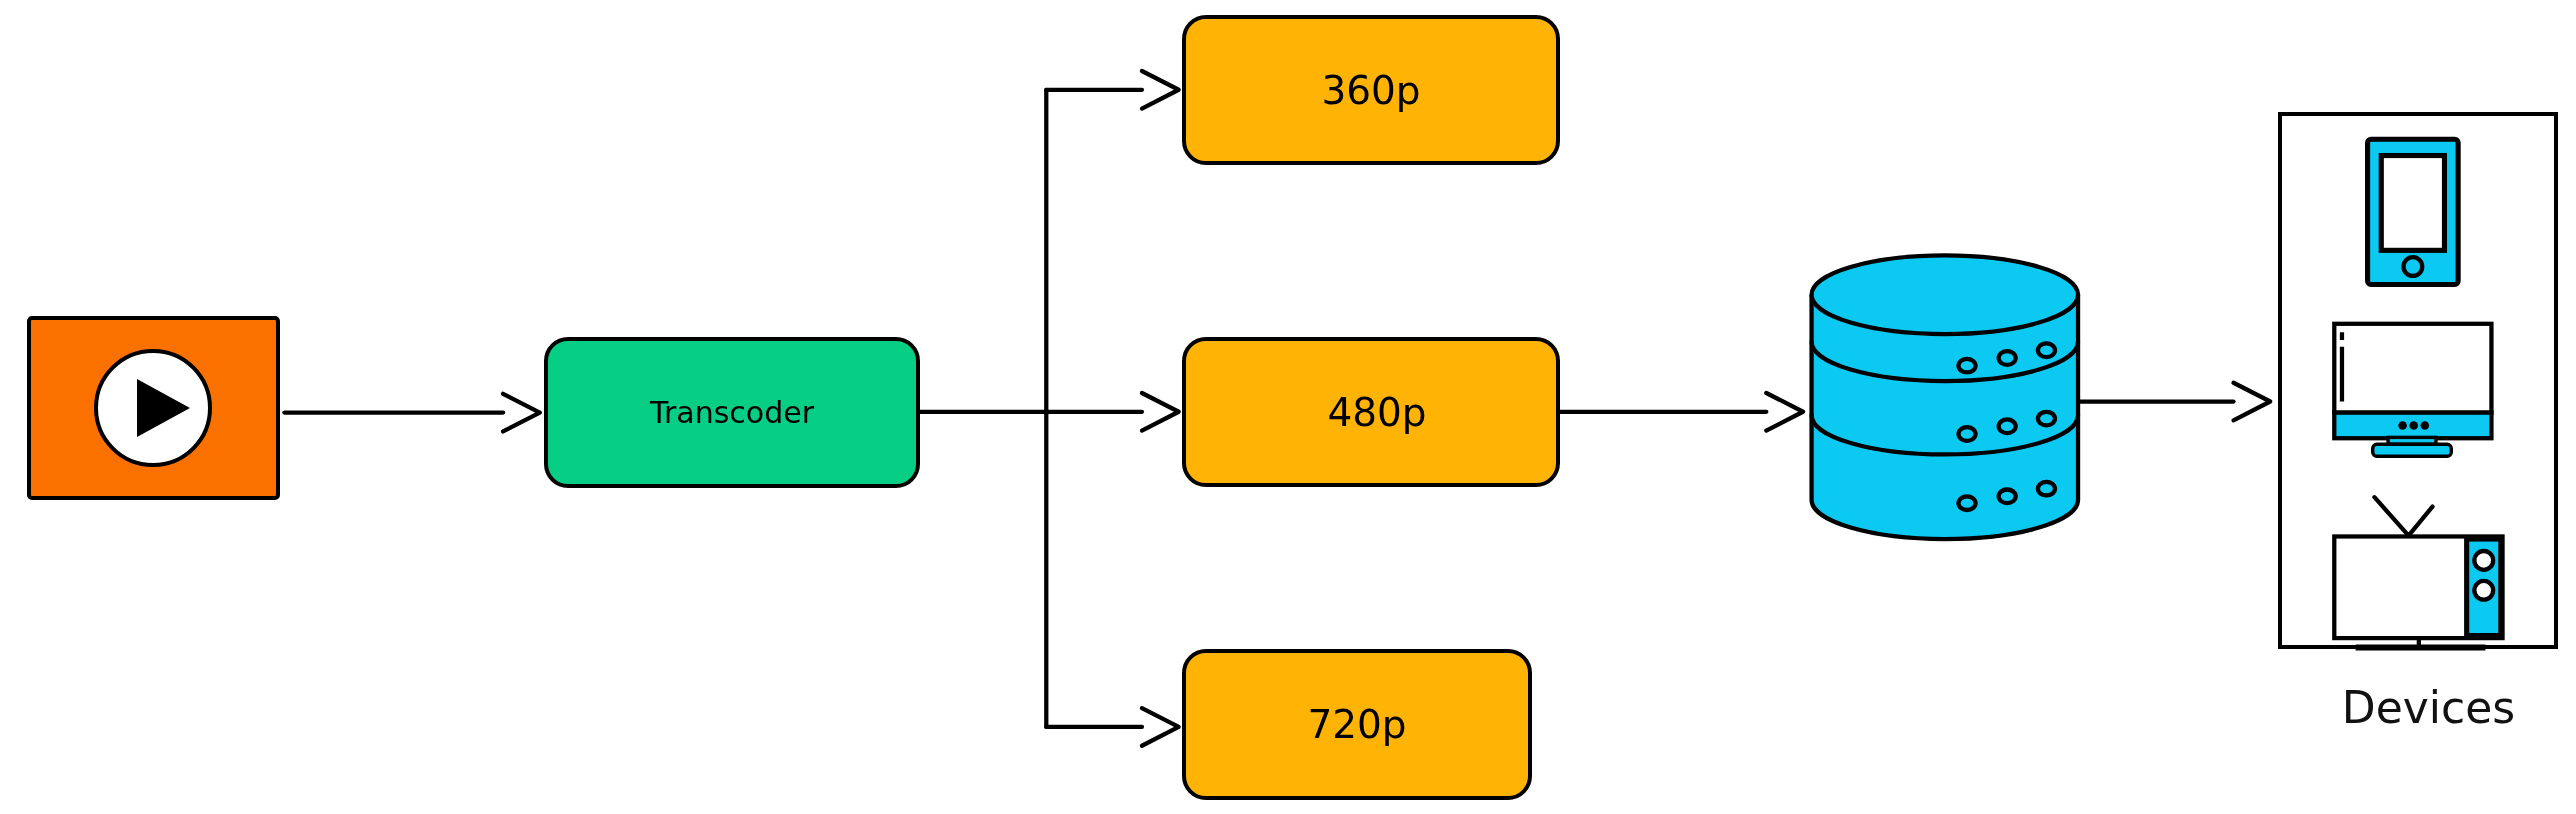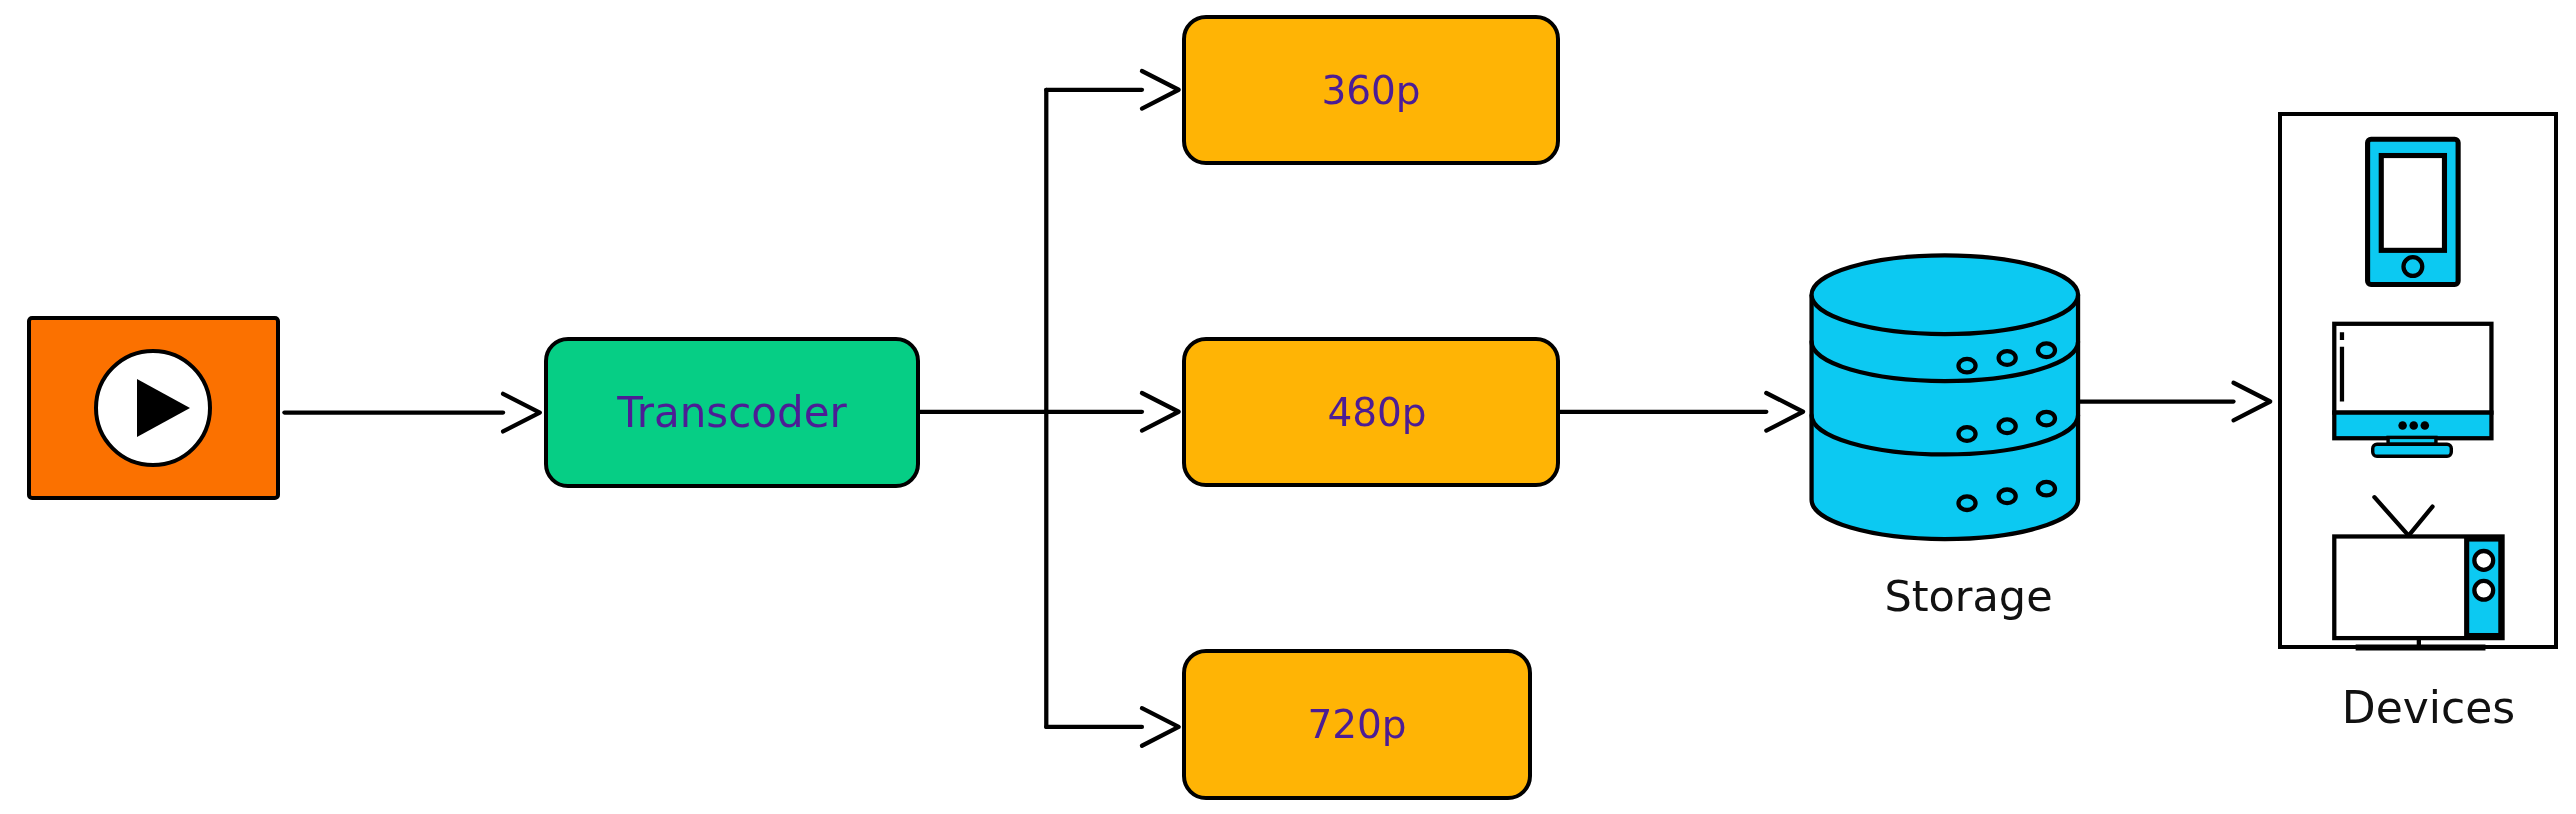--- a/index.html
+++ b/index.html
@@ -5,21 +5,21 @@
   :root{
     --orange:#FB7100; --green:#06CE85; --amber:#FFB405; --cyan:#0CC9F2;
     --stroke:#000000; --bg:#FFFFFF;
   }
   *{box-sizing:border-box;}
   body{margin:0;background:var(--bg);font-family:"DejaVu Sans",sans-serif;color:#111;}
   .canvas{position:relative;width:2576px;height:815px;background:var(--bg);overflow:hidden;}
   .abs{position:absolute;}
   .node{border:4.3px solid var(--stroke);display:flex;align-items:center;justify-content:center;}
   .rounded{border-radius:24px;}
-  .label{font-size:39px;color:#4c1d95;white-space:nowrap;}
+  .label{font-size:39px;color:#000000;white-space:nowrap;}
   .caption{position:absolute;text-align:center;color:#111;white-space:nowrap;}
   svg{position:absolute;left:0;top:0;}
   .conn{stroke:var(--stroke);stroke-width:5;fill:none;stroke-linecap:round;stroke-linejoin:round;}
 </style>
 </head>
 <body>
 
 <div class="canvas">
 
   <svg width="2576" height="815" viewBox="0 0 3016 954">
@@ -92,32 +92,31 @@
     </g>
   </svg>
 
   <div class="abs node" style="left:27px;top:316px;width:253px;height:184px;background:var(--orange);border-radius:5.1px;">
     <div class="abs" style="left:63px;top:29px;width:118px;height:118px;border:4.3px solid #000;border-radius:50%;background:#fff;">
       <div class="abs" style="left:39px;top:26px;width:0;height:0;border-left:53px solid #000;border-top:29px solid transparent;border-bottom:29px solid transparent;"></div>
     </div>
   </div>
 
   <div class="abs node rounded" style="left:544px;top:337px;width:376px;height:151px;background:var(--green);">
-    <span class="label" style="font-size:42px;">Transcoder</span>
+    <span class="label" style="font-size:30px;">Transcoder</span>
   </div>
 
   <div class="abs node rounded" style="left:1182px;top:15.4px;width:378px;height:150px;background:var(--amber);">
     <span class="label">360p</span>
   </div>
   <div class="abs node rounded" style="left:1182px;top:337px;width:378px;height:150px;background:var(--amber);padding-left:12px;">
     <span class="label">480p</span>
   </div>
   <div class="abs node rounded" style="left:1182px;top:649px;width:350px;height:151px;background:var(--amber);">
     <span class="label">720p</span>
   </div>
 
-  <div class="caption" style="left:1819px;top:571px;width:299px;font-size:43px;">Storage</div>
 
   <div class="abs" style="left:2278px;top:112px;width:280px;height:537px;border:4.3px solid #000;background:transparent;"></div>
   <div class="caption" style="left:2279px;top:682px;width:299px;font-size:44px;">Devices</div>
 
 </div>
 
 
 </body></html>

